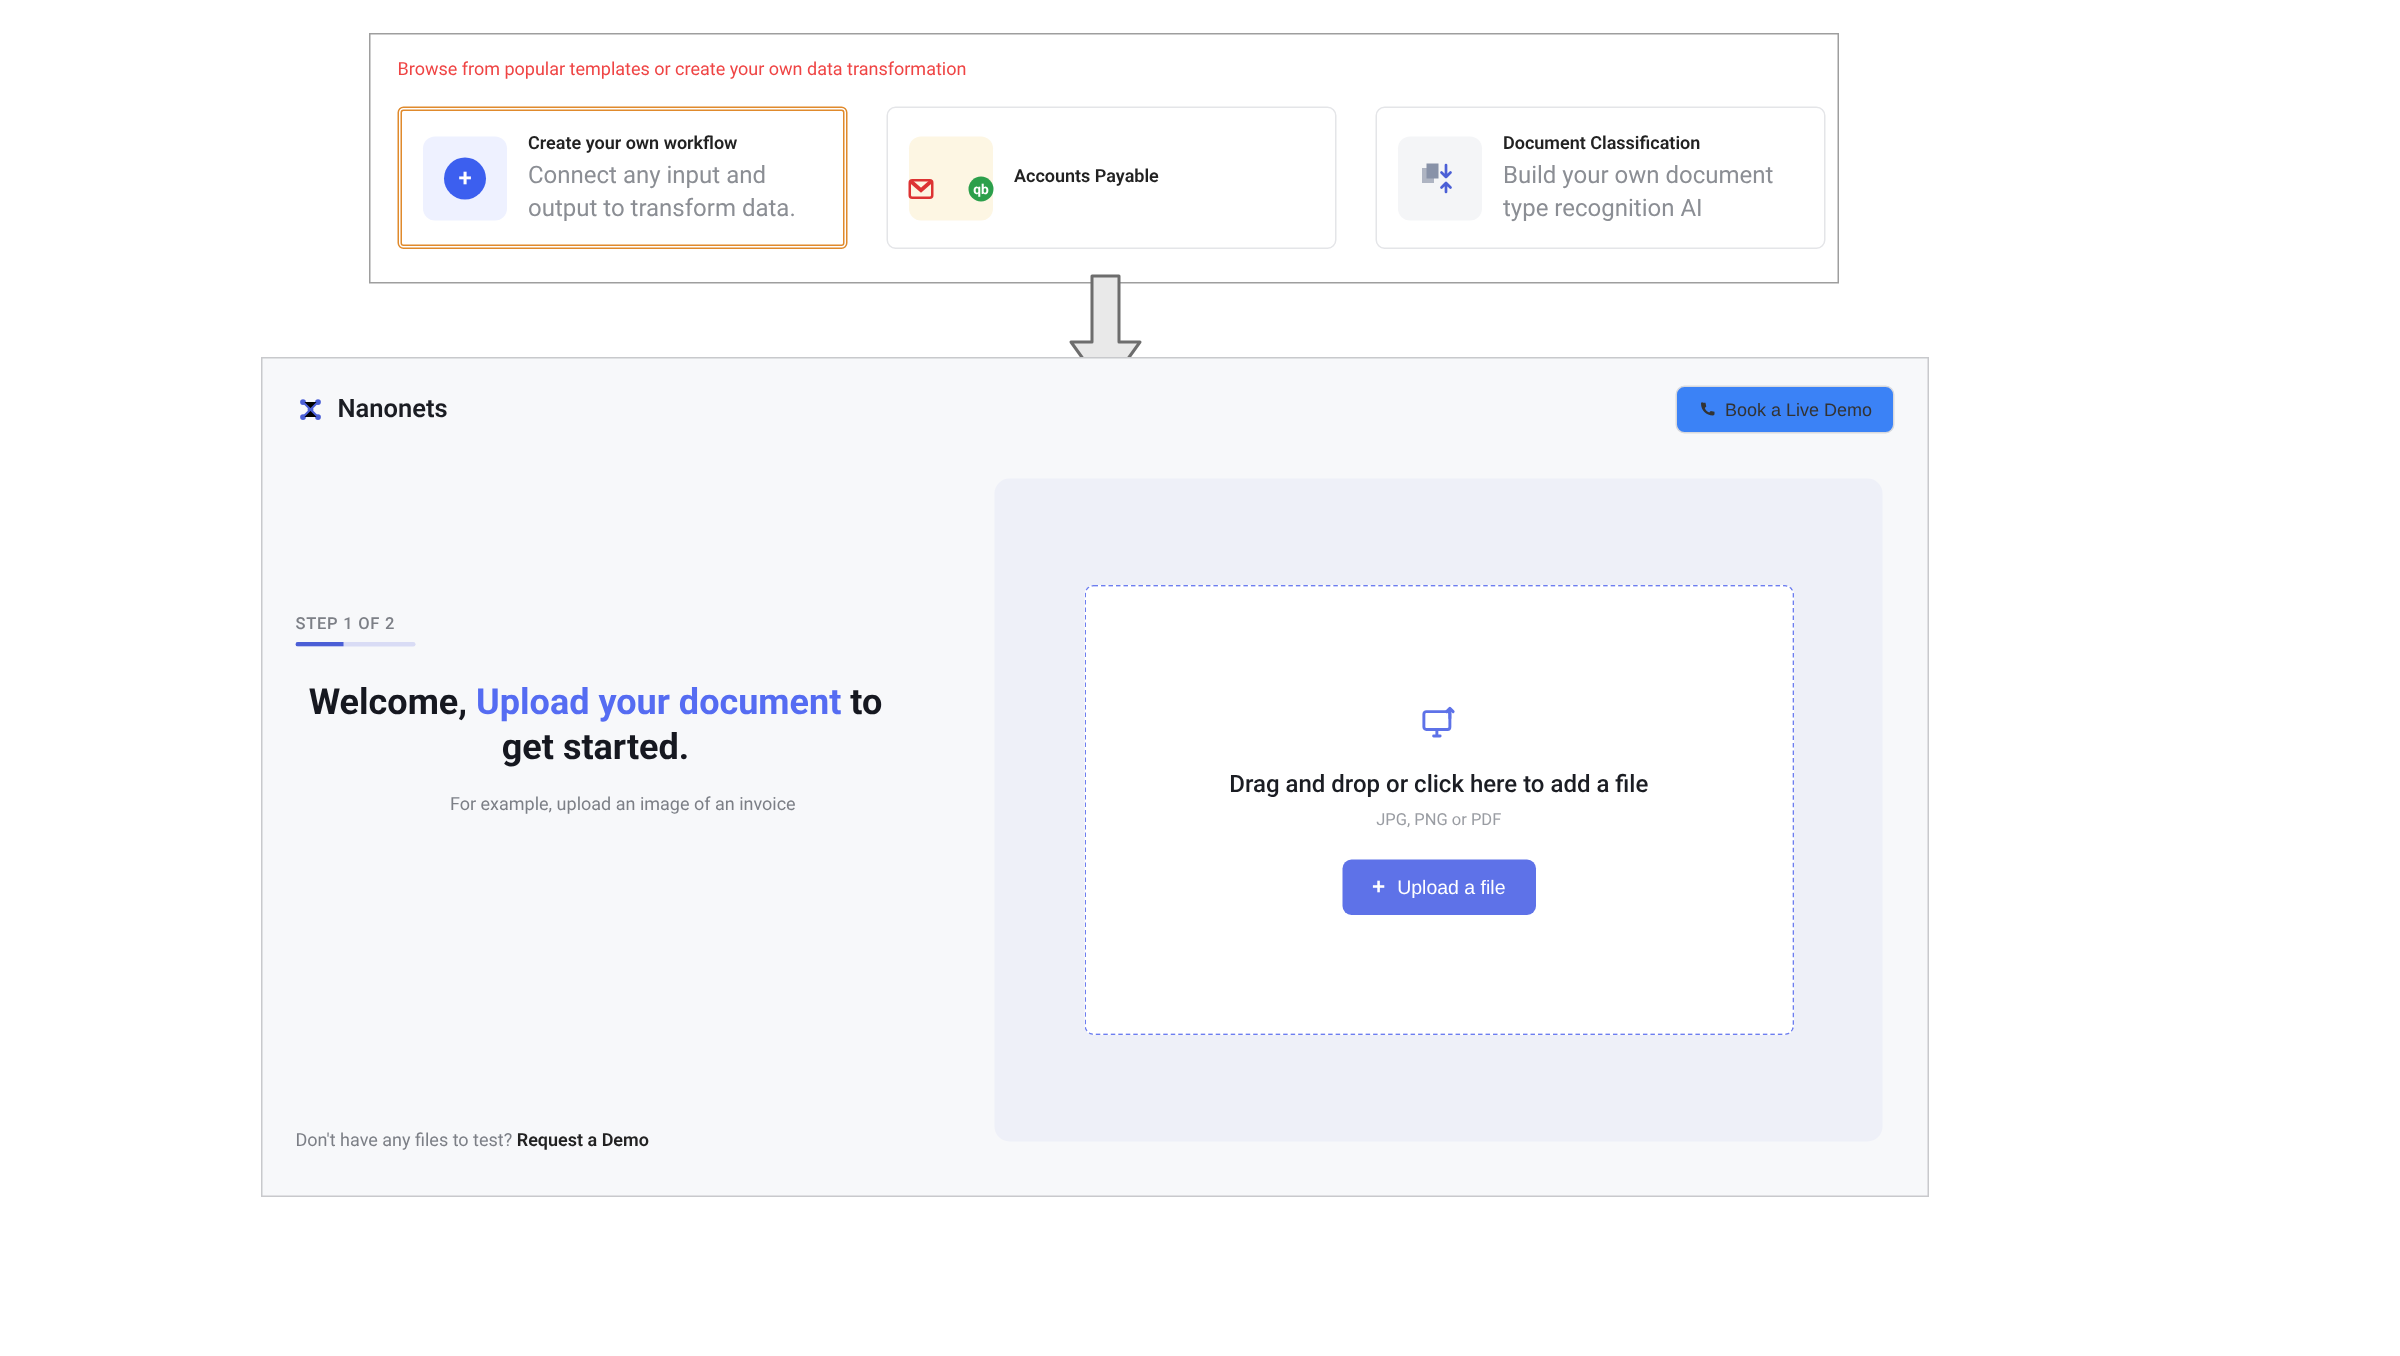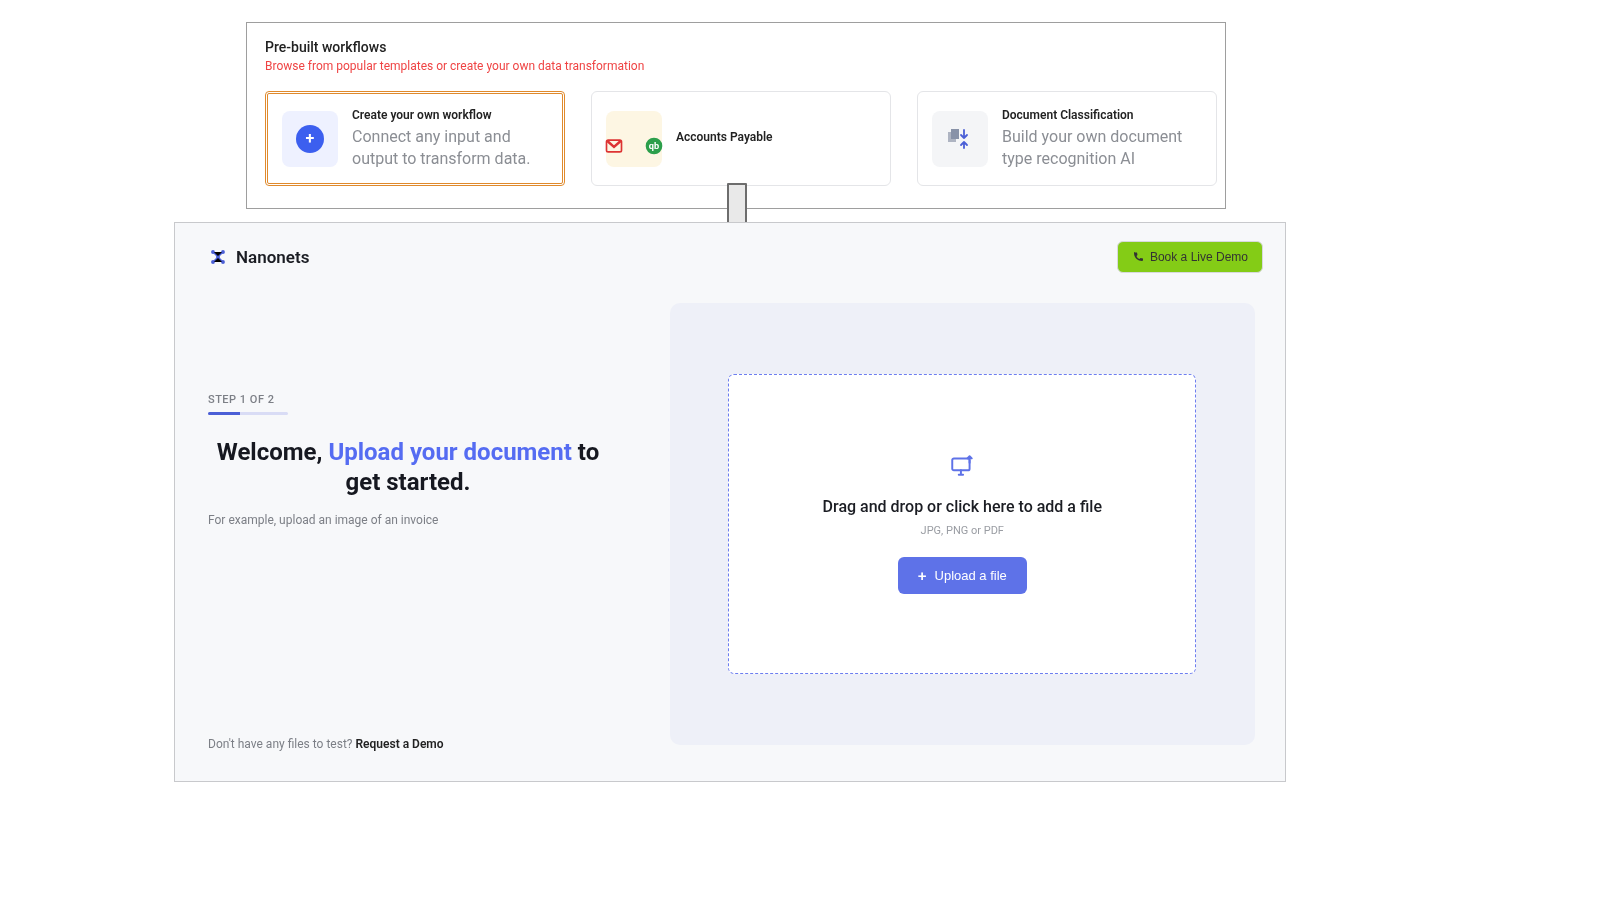--- a/index.html
+++ b/index.html
@@ -59,53 +59,52 @@
   
   .arrow {
     position:absolute;
     left:710px; top:182px;
     width:54px; height:82px;
   }
 
   
   .bottom-panel {
     position:absolute;
-    left:174px; top:222px;
+    left:174px; top:238px;
     width:1112px; height:560px;
     border:1px solid #c8c9cc;
     background:#f7f8fa;
-    padding-left:11px;
   }
   .bp-header {
     display:flex; align-items:center; justify-content:space-between;
     padding:18px 22px 0 22px;
   }
   .brand { display:flex; align-items:center; gap:8px; }
   .brand-name { font-size:17px; font-weight:600; color:#1b1d23;}
   .demo-btn {
-    background:#84cc16; border:1px solid #d8d9dd; border-radius:6px;
+    background:#3b82f6; border:1px solid #d8d9dd; border-radius:6px;
     font-size:12px; font-weight:500; color:#333;
     padding:8px 14px; display:flex; align-items:center; gap:6px; cursor:pointer;
   }
 
   .bp-body {
     display:flex;
     height:calc(100% - 56px);
   }
   .bp-left {
     flex:0 0 44%;
     padding:120px 30px 20px 22px;
     position:relative;
   }
   .step-lbl { font-size:11px; letter-spacing:.5px; color:#7c7f86; font-weight:500; margin-bottom:6px;}
   .progress { width:80px; height:3px; background:#d9dcf5; border-radius:2px; margin-bottom:22px; overflow:hidden;}
   .progress > div { width:40%; height:100%; background:#4b5fd6;}
   .welcome { font-size:24px; font-weight:700; color:#161820; line-height:1.25; margin-bottom:16px; max-width:400px;text-align:center;}
   .welcome .hl { color:#556cf2; }
-  .example { font-size:12px; color:#7c7f86; }
+  .example { font-size:12px; color:#7c7f86;text-align:center; }
   .footer-note { position:absolute; bottom:24px; left:22px; font-size:12px; color:#7c7f86;}
   .footer-note .lnk { color:#222; font-weight:600; cursor:pointer;}
 
   .bp-right {
     flex:1;
     display:flex; align-items:center; justify-content:center;
     padding:30px 30px 30px 0;
   }
   .drop-outer {
     width:100%; height:100%;
@@ -128,21 +127,20 @@
     background:#5e72e8; color:#fff; border:none; border-radius:6px;
     padding:10px 20px; font-size:13px; font-weight:500;
     display:flex; align-items:center; gap:8px; cursor:pointer;
   }
   .upload-btn .plus { font-size:15px; font-weight:700;}
 </style>
 </head>
 <body>
 
 <div class="top-panel">
-  <div class="top-title">Pre-built workflows</div>
   <div class="top-sub">Browse from popular templates or create your own data transformation</div>
   <div class="cards">
 
     <div class="card highlight">
       <div class="card-icon ic-blue-bg">
         <div class="plus-circle">+</div>
       </div>
       <div class="card-text">
         <div class="ct-title">Create your own workflow</div>
         <div class="ct-desc">Connect any input and output to transform data.</div>

